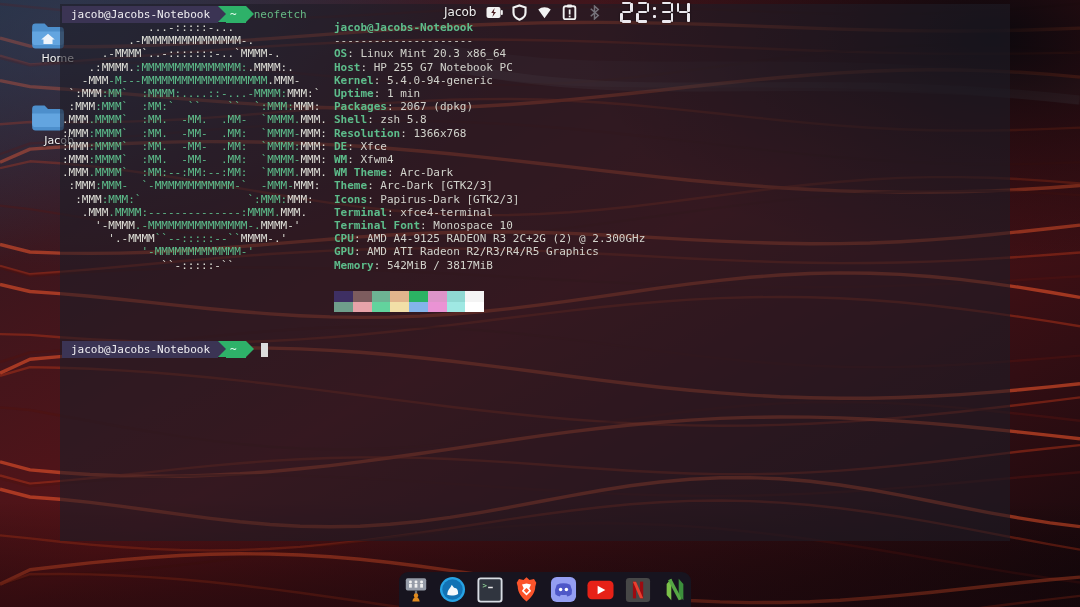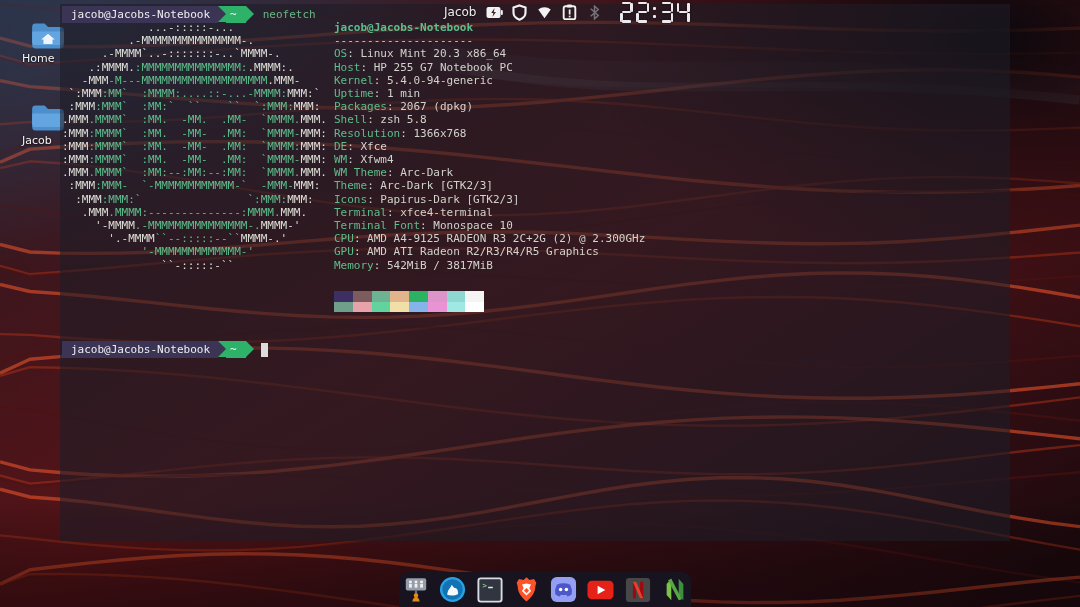--- a/index.html
+++ b/index.html
@@ -1,21 +1,21 @@
 <!DOCTYPE html>
 <html><head>
 <meta charset="utf-8">
 <style>
   html,body{margin:0;padding:0;background:#000;}
   .screen{position:relative;width:1080px;height:607px;overflow:hidden;
           font-family:"DejaVu Sans","Liberation Sans",sans-serif;}
   #wallpaper{position:absolute;inset:0;width:100%;height:100%;display:block;}
 
   
-  .desk-icon{position:absolute;width:52px;text-align:left;z-index:2;}
+  .desk-icon{position:absolute;width:52px;text-align:right;z-index:2;}
   .desk-icon svg{display:block;margin:0 auto;}
   .desk-label{margin-top:2px;font-size:11px;color:#f3f3f3;
               text-shadow:0 1px 2px rgba(0,0,0,.9);}
 
   
   .panel{position:absolute;left:444px;top:0;height:24px;display:flex;
          align-items:center;gap:7px;z-index:4;}
   .panel-user{font-size:12px;color:#ececec;text-shadow:0 1px 2px rgba(0,0,0,.7);margin-right:2px;}
   .tray-icon{display:flex;align-items:center;justify-content:center;width:18px;height:18px;}
   .clock{display:flex;align-items:center;margin-left:8px;height:24px;}
@@ -39,30 +39,30 @@
             font-family:"DejaVu Sans Mono","Liberation Mono",monospace;}
   .pl{position:absolute;left:2px;display:flex;align-items:stretch;height:17px;
       font-size:11px;line-height:17px;}
   .pl1{top:2px;} .pl2{top:337px;}
   .seg-host{background:#3b3454;color:#efeef2;padding:0 8px 0 9px;display:flex;align-items:center;}
   .arr-host{width:0;height:0;border-top:8.5px solid transparent;border-bottom:8.5px solid transparent;
             border-left:8px solid #3b3454;background:#2eb169;}
   .seg-path{background:#2eb169;color:#e9fff2;padding:0 9px 0 4px;display:flex;align-items:center;}
   .arr-path{width:0;height:0;border-top:8.5px solid transparent;border-bottom:8.5px solid transparent;
             border-left:8px solid #2eb169;}
-  .cmd{color:#67b883;margin-left:9px;display:flex;align-items:center;}
+  .cmd{color:#67b883;display:flex;align-items:center;}
   .cursor{width:7px;height:14px;background:#dcdcdc;margin:1px 0 0 7px;align-self:center;}
 
   .ascii{position:absolute;left:2px;top:17px;margin:0;font-size:11px;line-height:13.2px;
          white-space:pre;}
   .ascii .a-w{color:#dedfd7;} .ascii .a-g{color:#5dbd8b;}
   .nfinfo{position:absolute;left:274px;top:17px;font-size:11px;line-height:13.2px;white-space:pre;}
   .nf-title{color:#5dbd8b;font-weight:bold;}
   .nf-sep-row{color:#cfd0c8;}
-  .nf-label{color:#5dbd8b;font-weight:normal;}
+  .nf-label{color:#5dbd8b;font-weight:bold;}
   .nf-val{color:#d2d3cc;}
   .palette{position:absolute;left:274px;top:287px;width:150px;}
   .pal-row{display:flex;height:10.5px;}
   .pal-row i{display:block;width:18.75px;height:10.5px;}
 
   
   .dock{position:absolute;left:399px;bottom:0;width:292px;height:35px;
         background:#17141f;border-radius:9px 9px 0 0;display:flex;align-items:center;
         justify-content:center;gap:9px;z-index:4;}
   .dock-item{width:28px;height:28px;display:flex;align-items:center;justify-content:center;}

